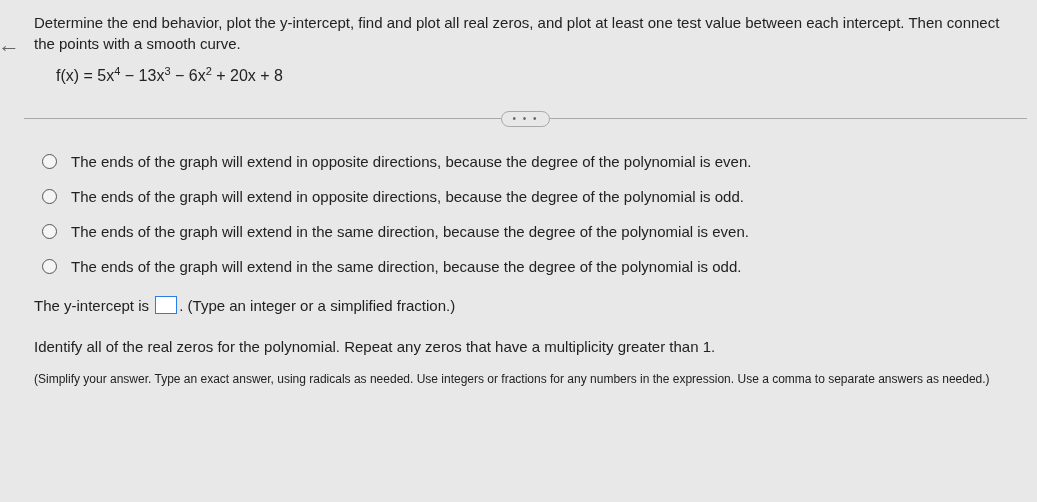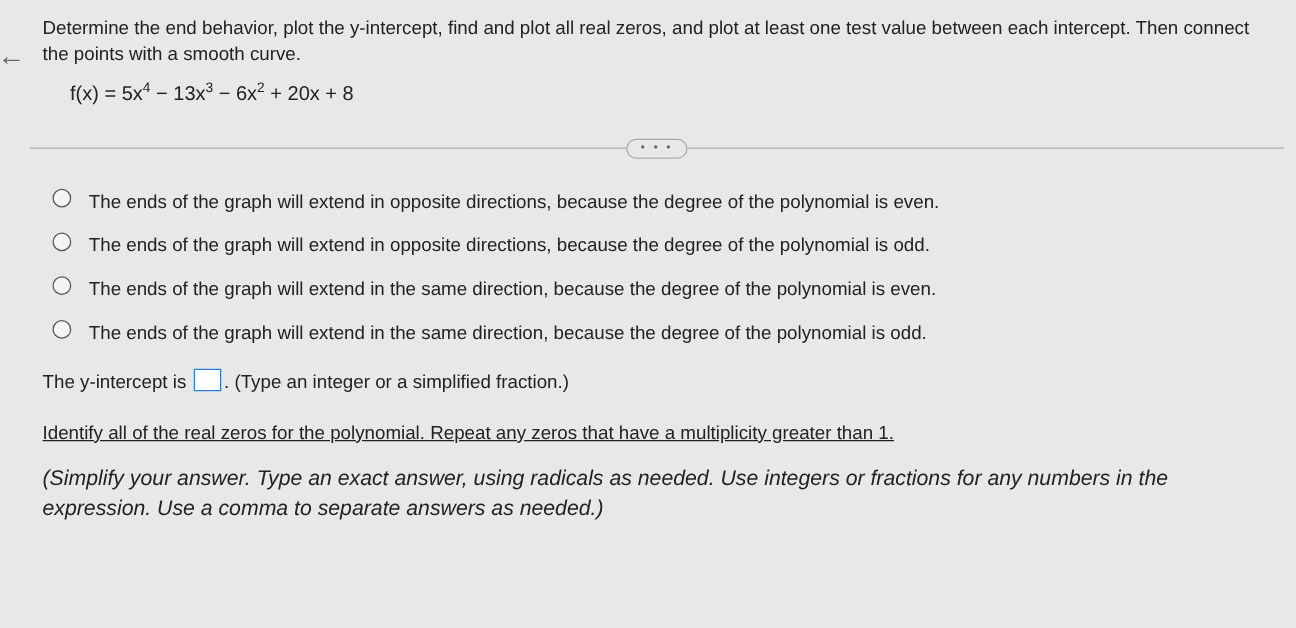--- a/index.html
+++ b/index.html
@@ -43,43 +43,43 @@
     font-size: 10px;
     letter-spacing: 2px;
     color: #666;
     background: #e8e8e8;
     line-height: 14px;
   }
   .prompt { margin-bottom: 16px; }
   .options { margin-left: 8px; margin-bottom: 18px; }
   .option-row {
     display: flex;
-    align-items: flex-start;
+    align-items: center;
     gap: 14px;
     margin-bottom: 14px;
   }
   .radio {
     width: 15px; height: 15px;
     border: 1.5px solid #555;
     border-radius: 50%;
     flex: 0 0 auto;
     background: #f5f5f5;
   }
   .yint-row { margin-bottom: 20px; }
   .input-box {
     display: inline-block;
     width: 22px; height: 18px;
     border: 1.5px solid #2a7de1;
     background: #fff;
     vertical-align: -3px;
     margin: 0 2px;
   }
-  .identify { margin-bottom: 14px; text-decoration: underline; }
+  .identify { margin-bottom: 14px; }
   .zeros-row { margin-bottom: 4px; }
-  .hint { font-size: 17px; font-style: italic; }
+  .hint { font-size: 12px; }
 </style>
 </head>
 <body>
 
 <div class="back-arrow">←</div>
 
 <div class="content">
 
   <p class="instructions">Determine the end behavior, plot the y-intercept, find and plot all real zeros, and plot at least one test value between each intercept. Then connect the points with a smooth curve.</p>
 

